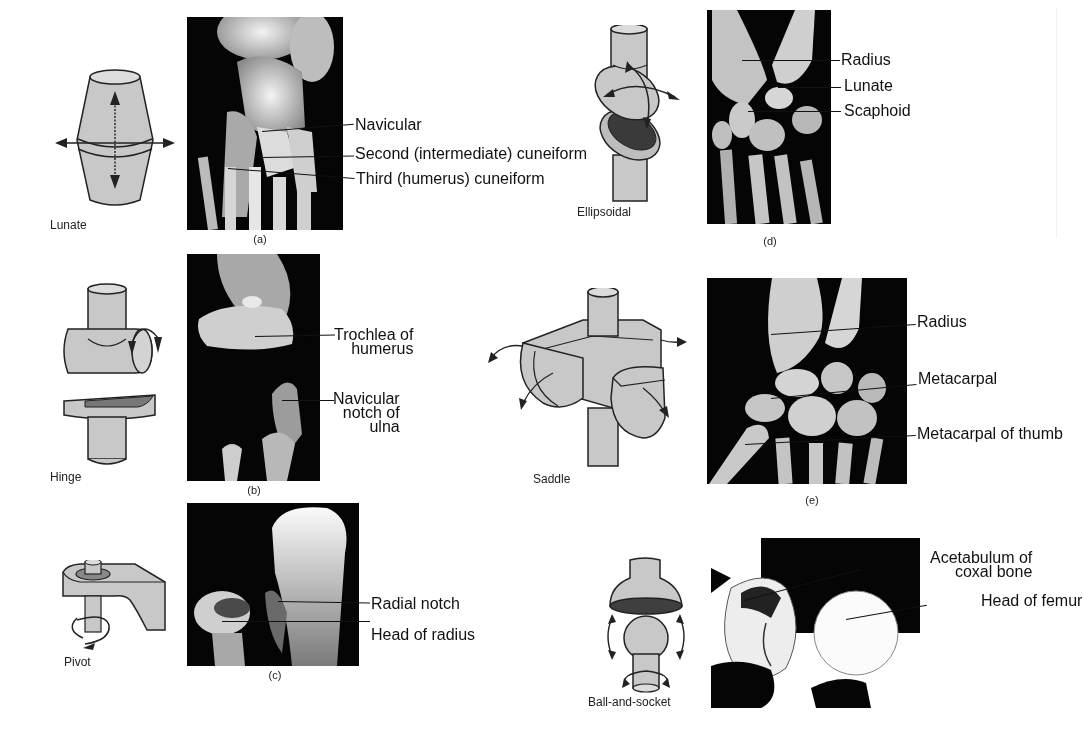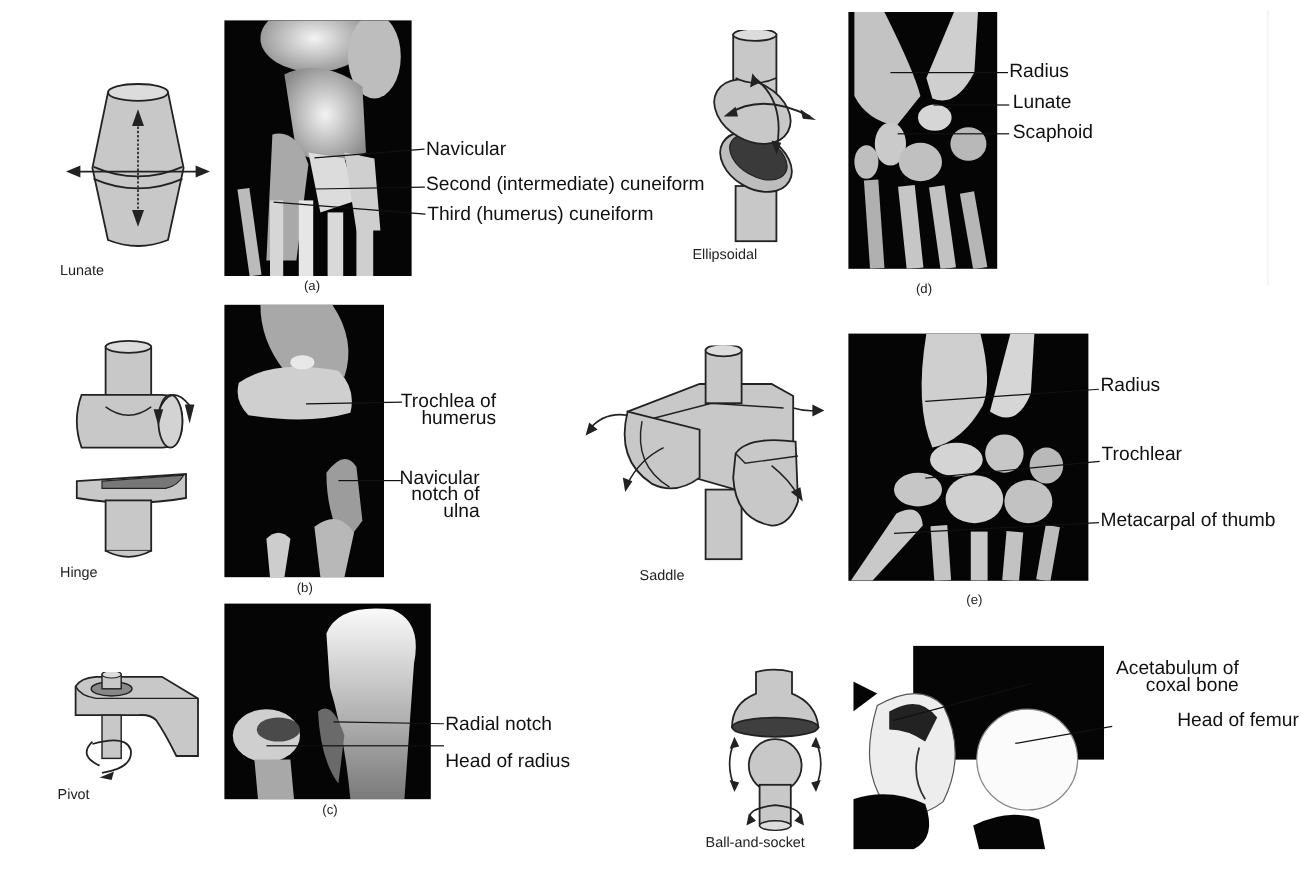--- a/index.html
+++ b/index.html
@@ -109,21 +109,21 @@
     <path d="M8 12 Q12 5 25 4 L80 4 L110 22 L110 70 L92 70 Q82 50 75 40 Q70 35 60 36 L8 36 Z" fill="#c8c8c8" stroke="#222" stroke-width="1.5"></path>
     <path d="M8 12 Q12 20 25 22 L110 22" fill="none" stroke="#222" stroke-width="1.2"></path>
     <ellipse cx="38" cy="14" rx="17" ry="6" fill="#888" stroke="#222" stroke-width="1.2"></ellipse>
     <rect x="30" y="2" width="16" height="12" fill="#c8c8c8" stroke="#222" stroke-width="1.2"></rect>
     <ellipse cx="38" cy="2" rx="8" ry="3" fill="#dcdcdc" stroke="#222" stroke-width="1"></ellipse>
     <rect x="30" y="36" width="16" height="36" fill="#c8c8c8" stroke="#222" stroke-width="1.2"></rect>
     <path d="M28 78 Q10 70 22 58" fill="none" stroke="#222" stroke-width="1.5"></path>
     <path d="M22 60 Q50 52 54 65 Q56 80 30 84" fill="none" stroke="#222" stroke-width="1.5"></path>
     <polygon points="28,88 40,83 38,90" fill="#222"></polygon>
   </svg>
-  <div class="joint-label" style="left:48px;top:655px">Pivot</div>
+  <div class="joint-label" style="left:64px;top:655px">Pivot</div>
 
   <div class="photo" style="left:187px;top:503px;width:172px;height:163px">
     <svg width="172" height="163" viewBox="0 0 172 163">
       <defs>
         <linearGradient id="gc" x1="0" y1="0" x2="0" y2="1">
             <stop offset="0" stop-color="#fafafa"></stop>
             <stop offset="1" stop-color="#7a7a7a"></stop>
           </linearGradient>
       </defs>
       <path d="M85 25 Q95 0 140 5 Q165 15 158 50 L150 163 L105 163 Q100 110 88 70 Z" fill="url(#gc)"></path>
@@ -222,21 +222,21 @@
       <rect x="102" y="165" width="14" height="41" fill="#c8c8c8"></rect>
       <rect x="130" y="165" width="14" height="41" fill="#c2c2c2" transform="rotate(5 137 185)"></rect>
       <rect x="160" y="160" width="12" height="46" fill="#bcbcbc" transform="rotate(10 166 185)"></rect>
     </svg>
   </div>
   <div class="panel-letter" style="left:792px;top:494px">(e)</div>
 
   <div class="leader" style="left:771px;top:334px;width:145px;transform:rotate(-4deg)"></div>
   <div class="callout" style="left:917px;top:315px">Radius</div>
   <div class="leader" style="left:771px;top:398px;width:146px;transform:rotate(-5.5deg)"></div>
-  <div class="callout" style="left:918px;top:372px">Trochlear</div>
+  <div class="callout" style="left:918px;top:372px">Metacarpal</div>
   <div class="leader" style="left:745px;top:444px;width:171px;transform:rotate(-3deg)"></div>
   <div class="callout" style="left:917px;top:427px">Metacarpal of thumb</div>
 </div>
 
 <div>
   <svg class="abs" style="left:600px;top:556px" width="95" height="140" viewBox="0 0 95 140">
     <path d="M30 4 Q45 0 60 4 L60 22 Q80 30 82 50 L10 50 Q10 30 30 22 Z" fill="#c8c8c8" stroke="#222" stroke-width="1.5"></path>
     <ellipse cx="46" cy="50" rx="36" ry="8" fill="#3f3f3f" stroke="#222" stroke-width="1.5"></ellipse>
     <circle cx="46" cy="82" r="22" fill="#c8c8c8" stroke="#222" stroke-width="1.5"></circle>
     <rect x="33" y="98" width="26" height="34" fill="#c8c8c8" stroke="#222" stroke-width="1.5"></rect>

